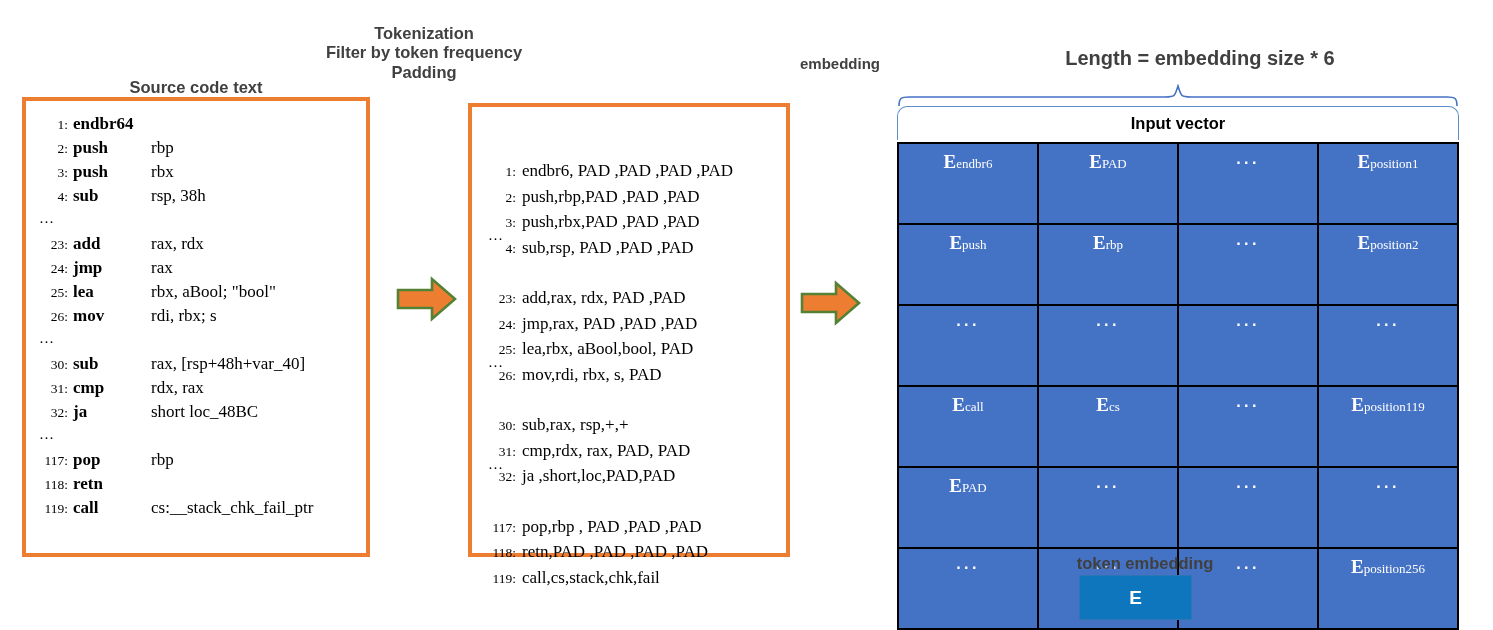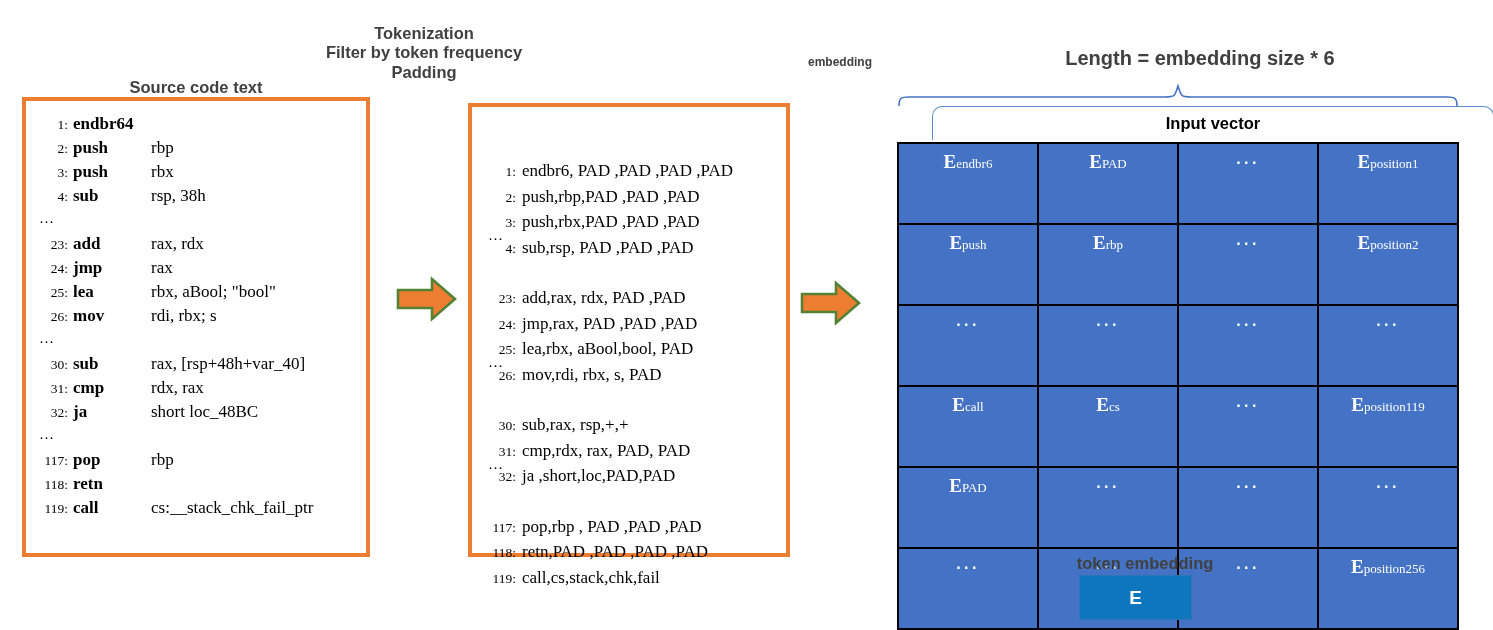--- a/index.html
+++ b/index.html
@@ -6,21 +6,21 @@
   body{width:1493px;height:630px;position:relative;overflow:hidden;
        font-family:"Liberation Sans","DejaVu Sans",sans-serif;}
 
   .abs{position:absolute;}
 
   
   .hd{font-weight:bold;color:#404040;text-align:center;line-height:1.18;}
 
   #src-title{left:22px;top:78px;width:348px;font-size:16.5px;}
   #tok-title{left:296px;top:24px;width:256px;font-size:16.5px;}
-  #emb-title{left:760px;top:55px;width:160px;font-size:12px;}
+  #emb-title{left:760px;top:55px;width:160px;font-size:15px;}
   #len-title{left:1020px;top:47px;width:360px;font-size:20px;}
   #tokemb-title{left:1000px;top:554px;width:290px;font-size:16.5px;}
 
   
   .codebox{border:4px solid #ED7D31;background:#ffffff;box-sizing:border-box;}
   #src-box{left:22px;top:97px;width:348px;height:460px;}
   #tok-box{left:468px;top:103px;width:322px;height:454px;}
 
   .code{font-family:"Liberation Serif","DejaVu Serif",serif;color:#000;}
 
@@ -45,21 +45,21 @@
   #arrow1{left:396px;top:276px;}
   #arrow2{left:800px;top:280px;}
 
   
   #vec-wrap{left:897px;top:106px;width:562px;}
   #brace-wrap{left:897px;top:84px;width:562px;height:24px;}
   #input-vector-box{
       box-sizing:border-box;width:562px;height:34px;
       border:1.6px solid #5B8FCB;border-bottom:none;
       border-radius:10px 10px 0 0;background:#fff;
-      display:flex;align-items:center;justify-content:center;margin-left:35px;}
+      display:flex;align-items:center;justify-content:center;}
   #input-vector-box span{font-size:16.5px;font-weight:bold;color:#000;}
 
   #matrix{border-collapse:collapse;width:562px;table-layout:fixed;
           margin-top:2px;}
   #matrix td{
       border:2.2px solid #000000;background:#4472C4;color:#ffffff;
       height:67px;vertical-align:top;text-align:center;
       padding:7px 2px 2px 2px;
       font-family:"Liberation Serif","DejaVu Serif",serif;
       font-weight:bold;font-size:17.5px;line-height:1.12;}

